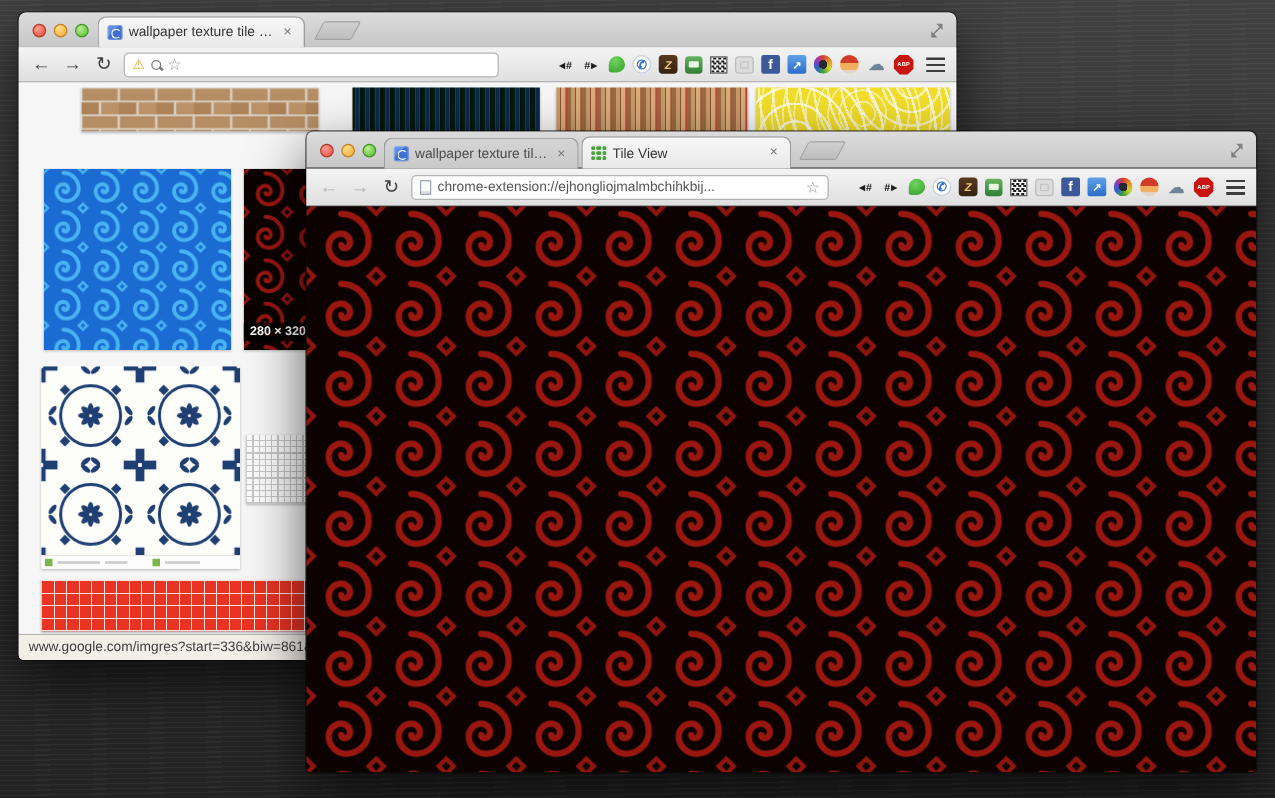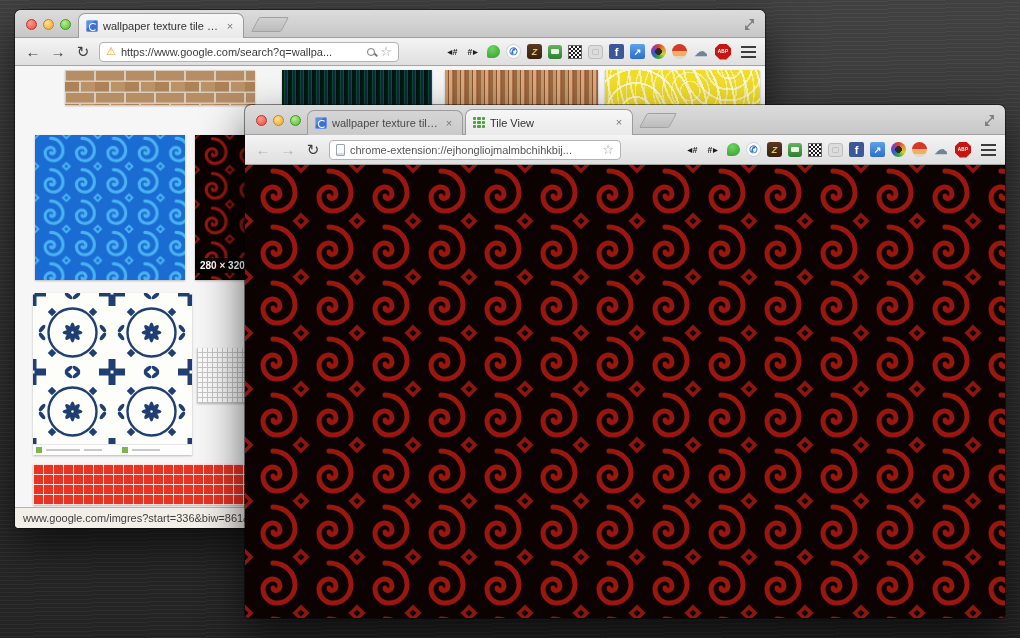--- a/index.html
+++ b/index.html
@@ -135,21 +135,21 @@
           repeating-linear-gradient(90deg,rgba(255,255,255,.85) 0 1px,transparent 1px 10px); }
 
   
   #front-window { left:245px; top:105px; width:760px; height:513px; background:#111; z-index:5; }
   #front-window .tabstrip { height:30px; }
   #front-window .traffic { left:11px; top:10px; }
   #front-window .tab1 { left:62px; top:5px; width:156px; height:25px; }
   #front-window .tab2 { left:220px; top:4px; width:168px; height:26px; }
   #front-window .stub { left:398px; top:8px; }
   #front-window .toolbar { top:30px; height:30px; }
-  #front-window .urlbox { width:292px; }
+  #front-window .urlbox { width:334px; }
   #front-window .content { position:absolute; left:0; right:0; top:60px; bottom:0;
         border-radius:0 0 4px 4px; overflow:hidden; }
   #front-window .content svg { width:100%; height:100%; display:block; }
 </style>
 </head>
 <body>
 
 <div class="win" id="back-window">
   <div class="tabstrip">
     <div class="traffic">
@@ -168,21 +168,20 @@
       <polygon points="11,1 11,6 6,1" fill="#555"></polygon>
       <polygon points="2,12 2,7 7,12" fill="#555"></polygon>
     </svg>
   </div>
   <div class="toolbar">
     <span class="navbtn">←</span>
     <span class="navbtn">→</span>
     <span class="navbtn">↻</span>
     <div class="urlbox">
       <span class="warn">⚠</span>
-      <span class="url-text">https://www.google.com/search?q=wallpa...</span>
       <span class="magnifier"></span>
       <span class="star">☆</span>
     </div>
     <div class="ext-row">
       <span class="ext txt">◄#</span>
       <span class="ext txt">#►</span>
       <span class="ext pin"></span>
       <span class="ext phone">✆</span>
       <span class="ext zapp">Z</span>
       <span class="ext cast"></span>

